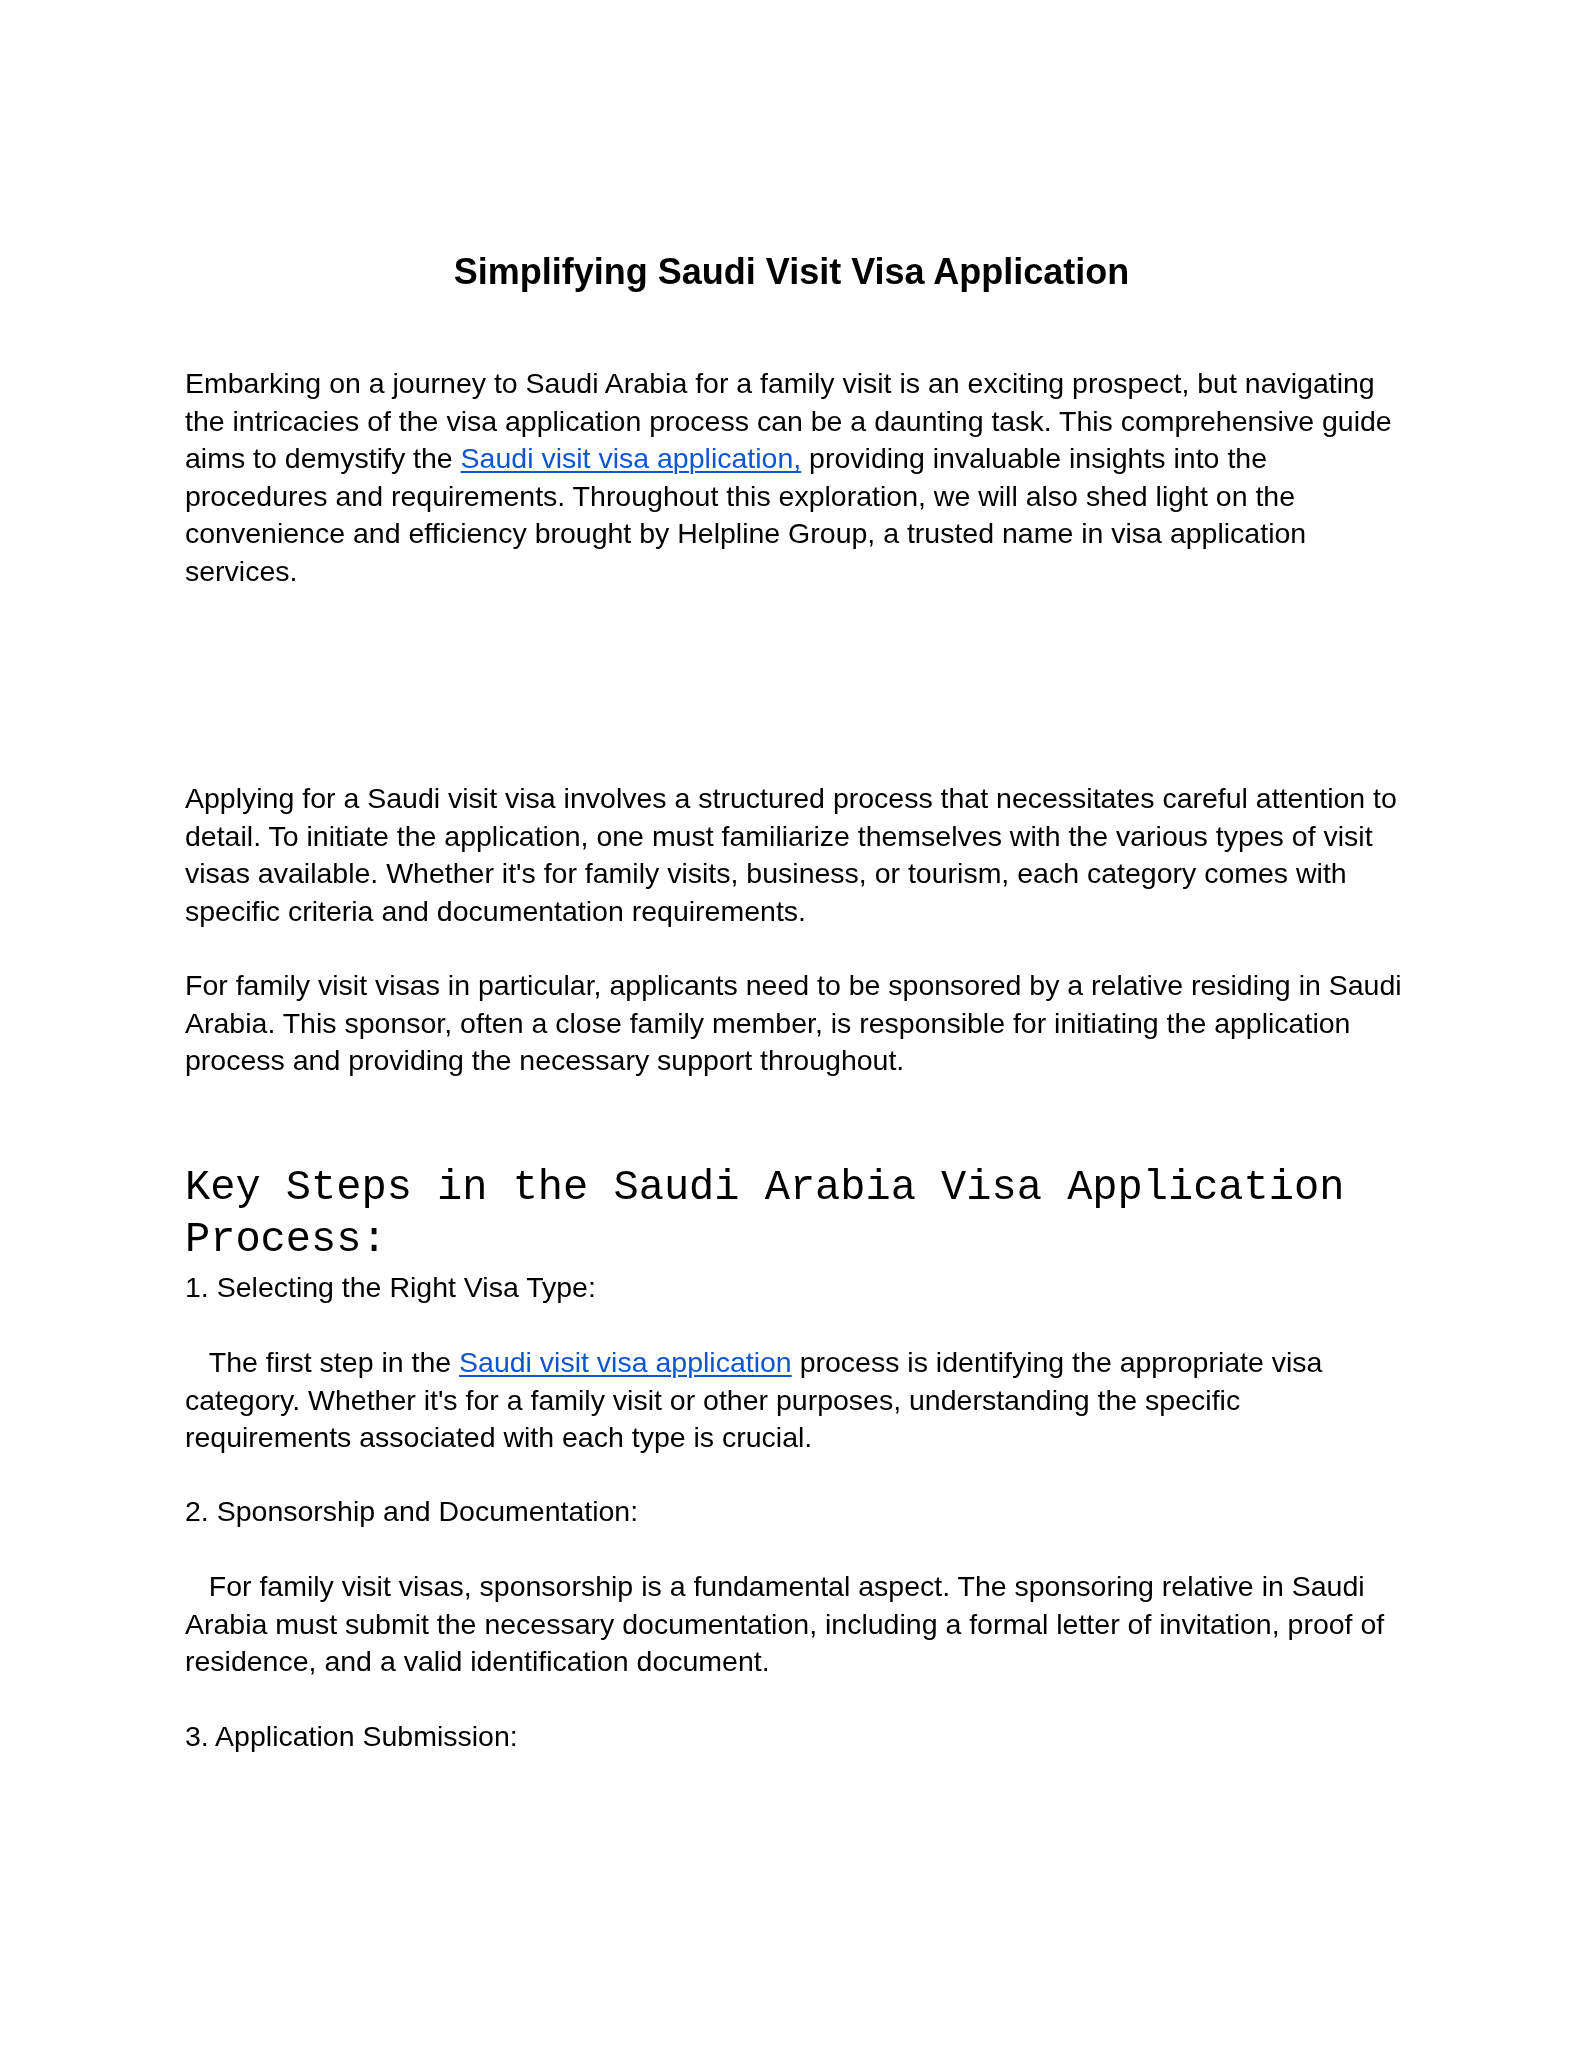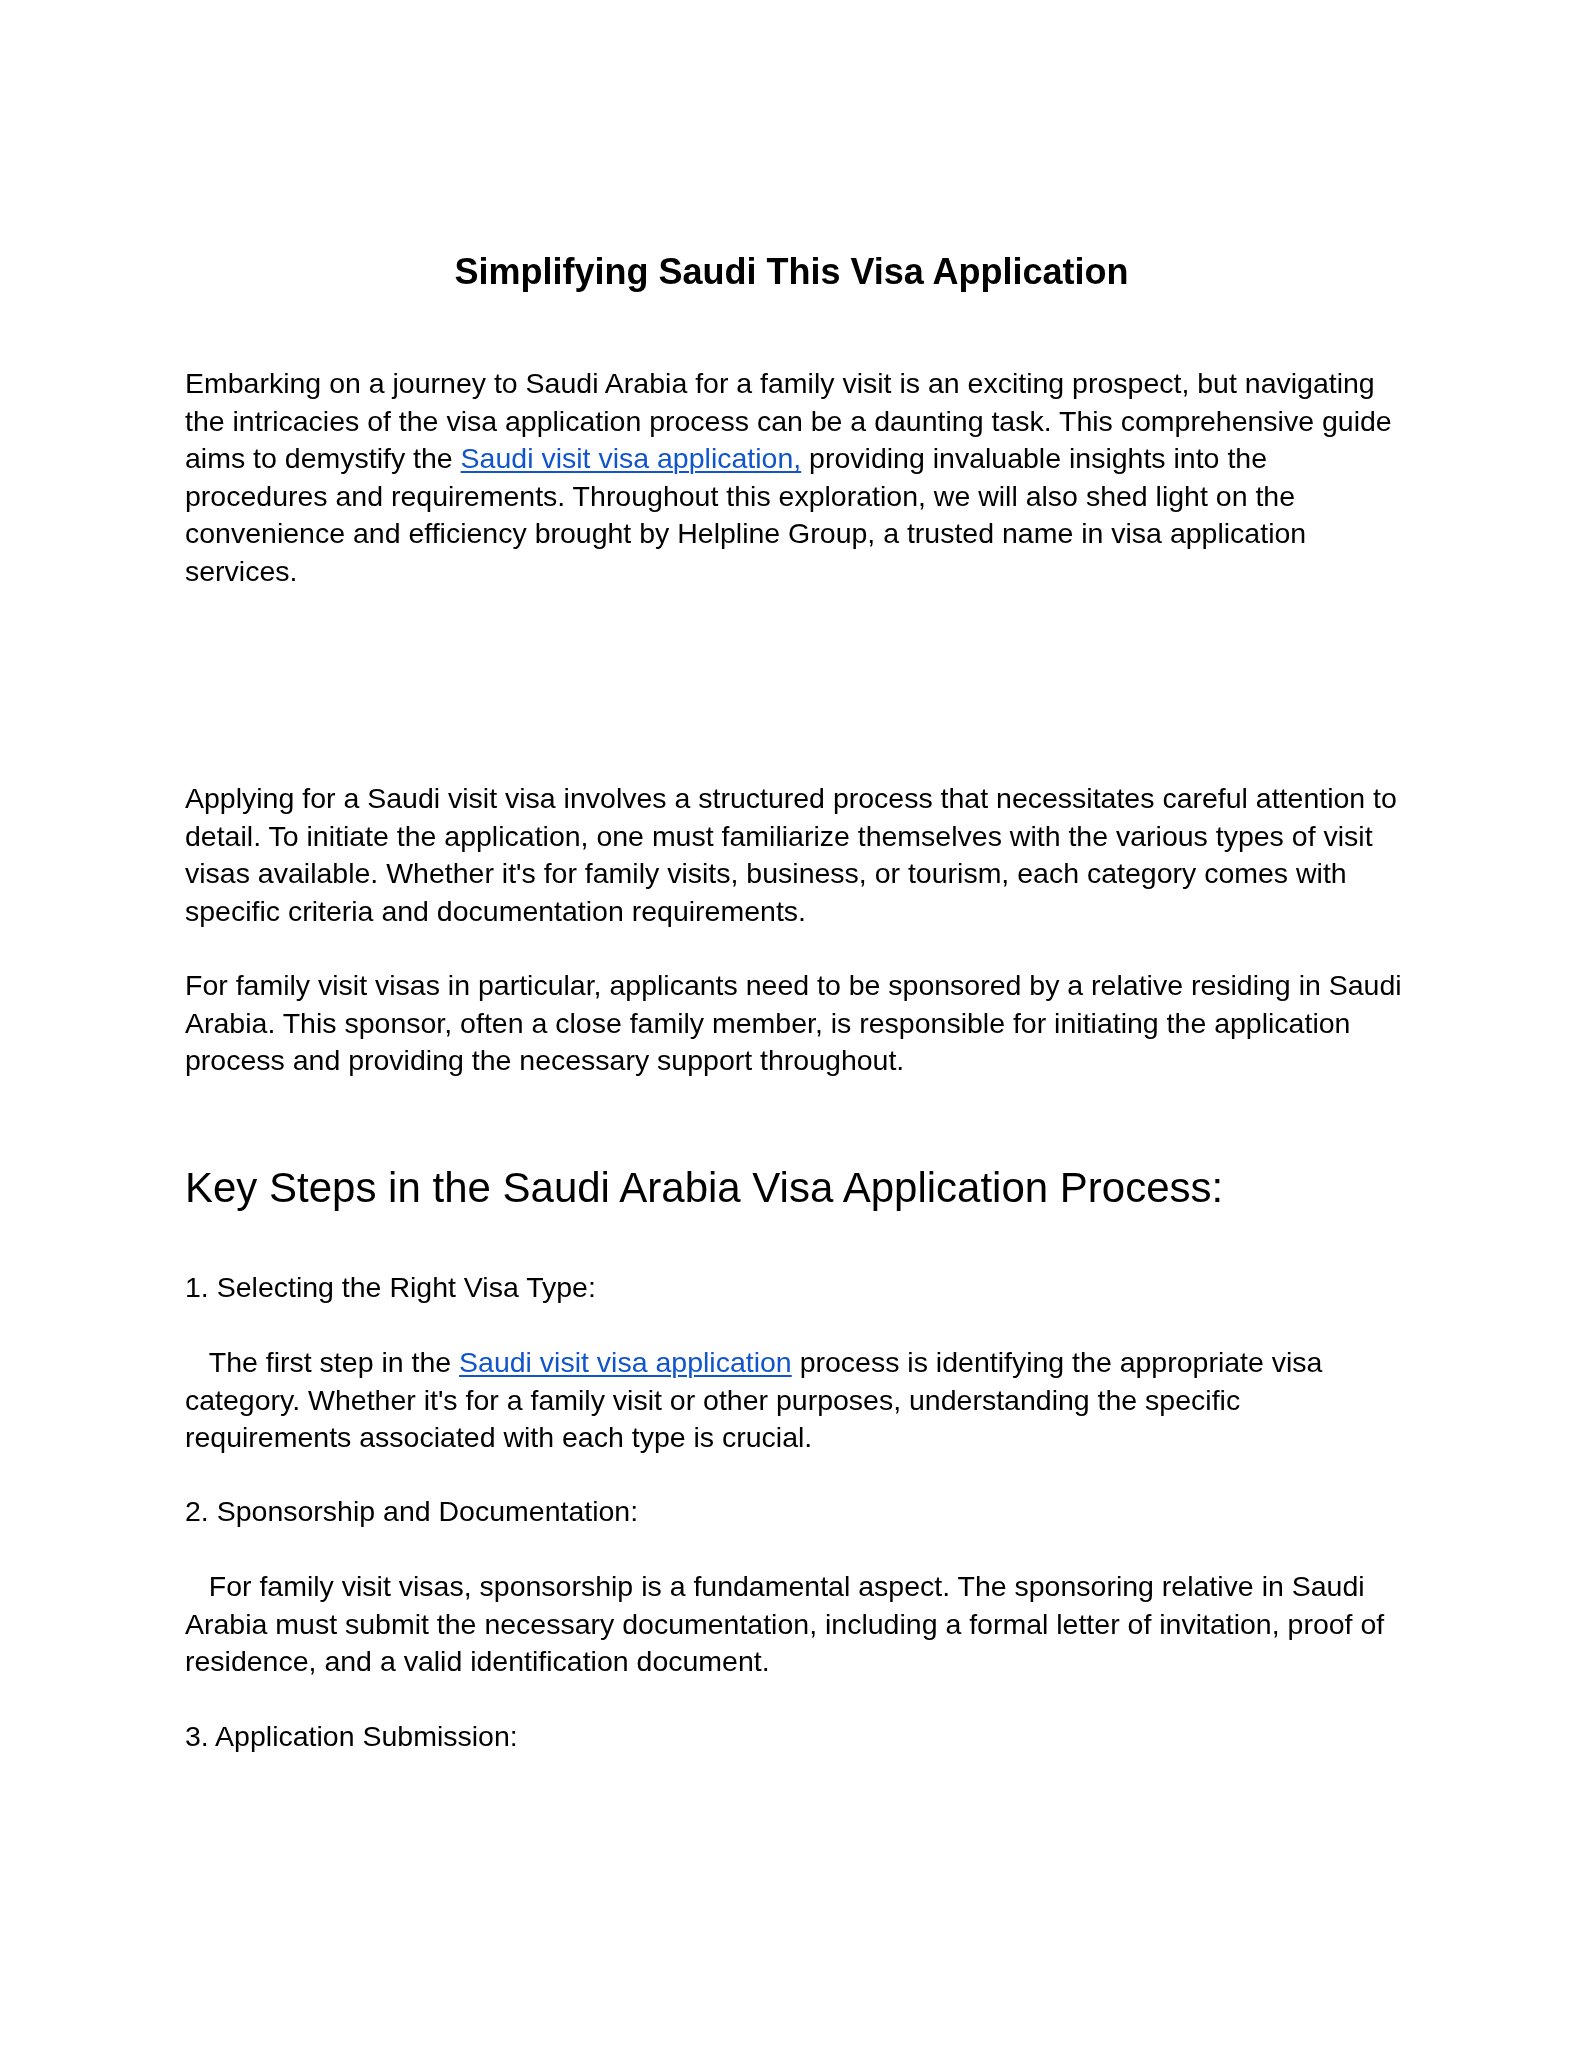--- a/index.html
+++ b/index.html
@@ -15,30 +15,30 @@
   }
   .h2 { font-size: 42px; line-height: 52px; font-weight: normal; margin: 0; }
   .p { font-size: 28.5px; line-height: 37.6px; margin: 0; }
   .link { color: #1155cc; text-decoration: underline; text-decoration-thickness: 1.5px; text-underline-offset: 3px; cursor: pointer; margin-top: 44px; }
 </style>
 </head>
 <body>
 
 <div class="page">
 
-  <h1 class="title">Simplifying Saudi This Visa Application</h1>
+  <h1 class="title">Simplifying Saudi Visit Visa Application</h1>
 
   <p class="block p" style="top:365px;"><span>Embarking on a journey to Saudi Arabia for a family visit is an exciting prospect, but navigating the intricacies of the visa application process can be a daunting task. This comprehensive guide aims to demystify the </span><a class="link">Saudi visit visa application,</a><span> providing invaluable insights into the procedures and requirements. Throughout this exploration, we will also shed light on the convenience and efficiency brought by Helpline Group, a trusted name in visa application services.</span></p>
 
 
   <p class="block p" style="top:780px;">Applying for a Saudi visit visa involves a structured process that necessitates careful attention to detail. To initiate the application, one must familiarize themselves with the various types of visit visas available. Whether it's for family visits, business, or tourism, each category comes with specific criteria and documentation requirements.</p>
 
   <p class="block p" style="top:967px;">For family visit visas in particular, applicants need to be sponsored by a relative residing in Saudi Arabia. This sponsor, often a close family member, is responsible for initiating the application process and providing the necessary support throughout.</p>
 
-  <h2 class="block h2" style="top:1162px;">Key Steps in the Saudi Arabia Visa Application Process:</h2>
+  <h2 class="block h2" style="top:1162px;font-family:Liberation Mono, monospace;">Key Steps in the Saudi Arabia Visa Application Process:</h2>
 
   <p class="block p" style="top:1269px;">1. Selecting the Right Visa Type:</p>
 
   <p class="block p" style="top:1344px; white-space: pre-wrap;"><span>   The first step in the </span><a class="link">Saudi visit visa application</a><span> process is identifying the appropriate visa category. Whether it's for a family visit or other purposes, understanding the specific requirements associated with each type is crucial.</span></p>
 
   <p class="block p" style="top:1493px;">2. Sponsorship and Documentation:</p>
 
   <p class="block p" style="top:1568px; white-space: pre-wrap;">   For family visit visas, sponsorship is a fundamental aspect. The sponsoring relative in Saudi Arabia must submit the necessary documentation, including a formal letter of invitation, proof of residence, and a valid identification document.</p>
 
   <p class="block p" style="top:1718px;">3. Application Submission:</p>

